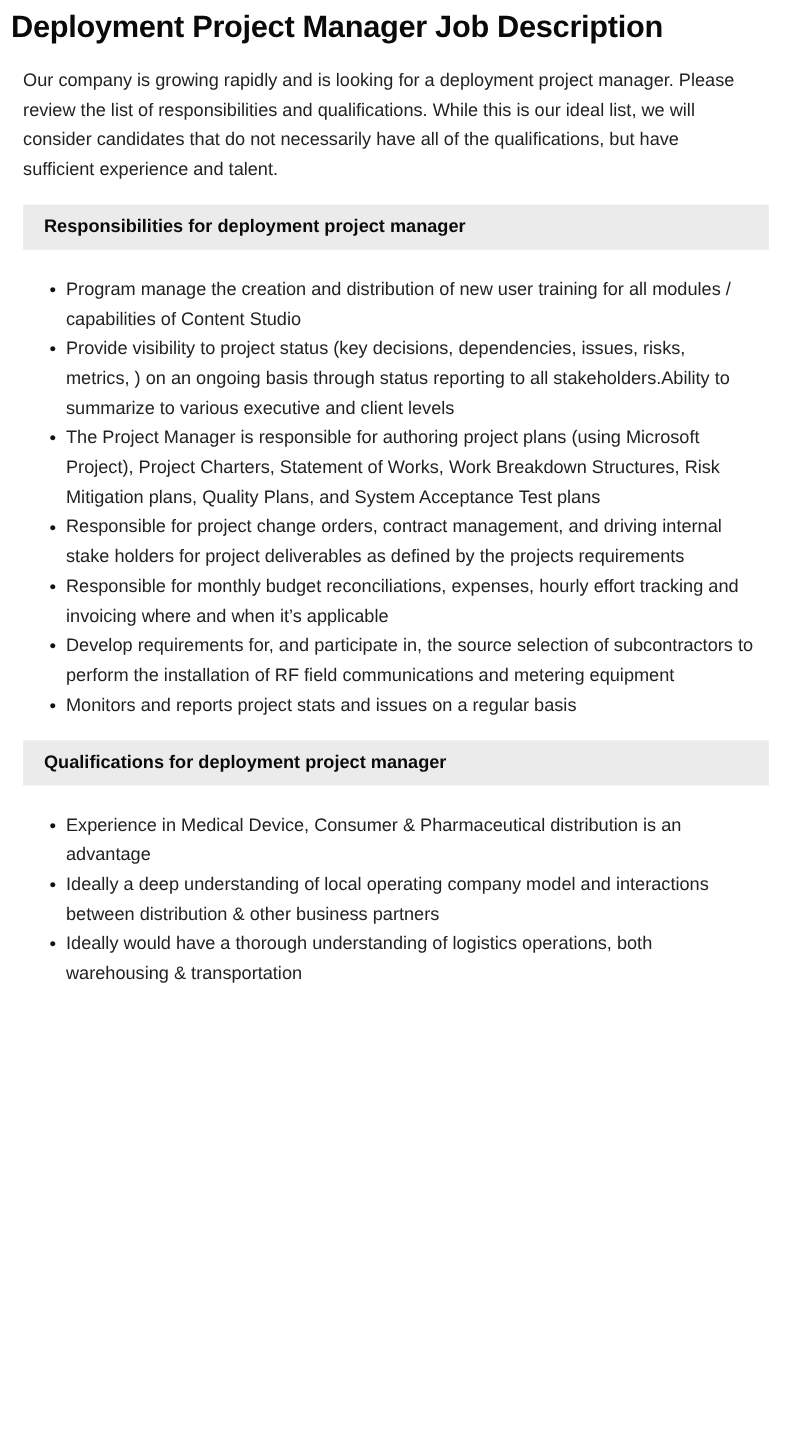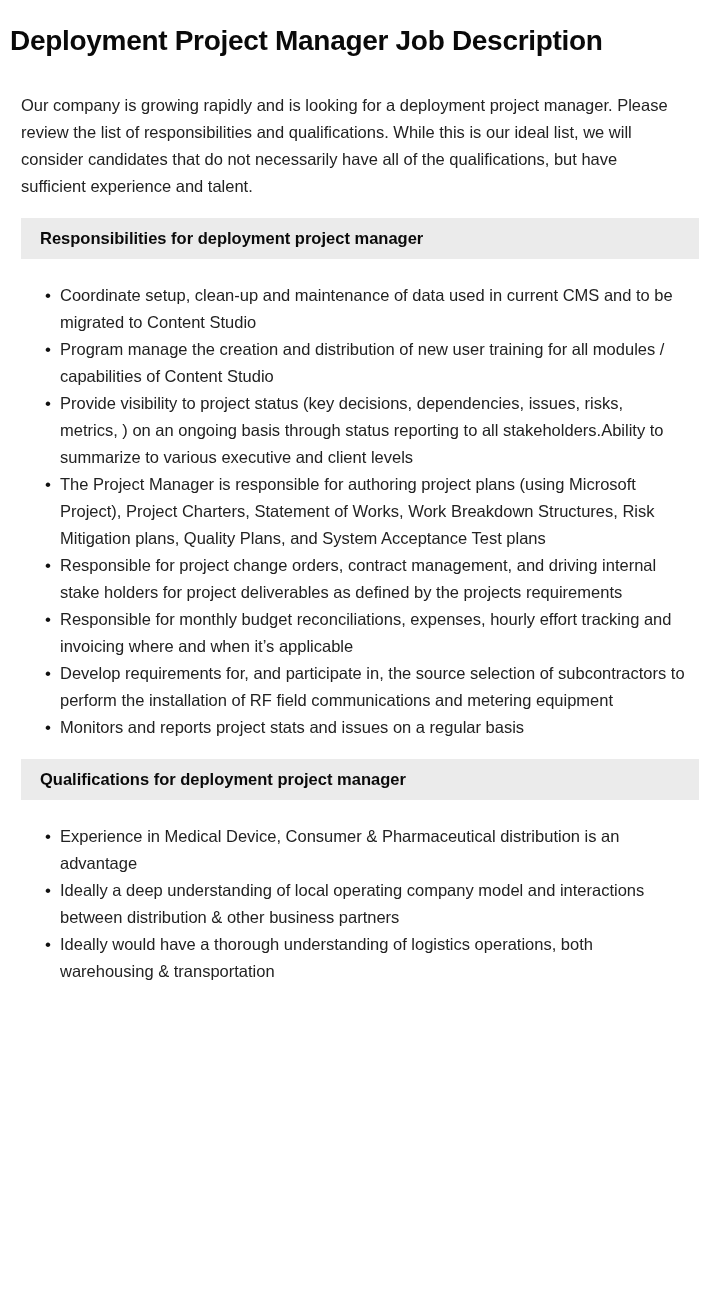--- a/index.html
+++ b/index.html
@@ -16,31 +16,31 @@
   body {
     width: 720px;
     min-height: 1300px;
     font-family: "Liberation Sans", "DejaVu Sans", sans-serif;
     color: var(--text-color);
   }
   .page {
     padding: 6px 21px 36px 21px;
   }
   h1.page-title {
-    margin: 16px 0 0 -11px;
+    margin: 0 0 0 -11px;
     padding: 0;
     font-size: 28px;
     line-height: 38px;
     font-weight: 700;
     letter-spacing: -0.3px;
     color: var(--title-color);
     white-space: nowrap;
   }
   p.intro {
-    margin: 32px 0 0 0;
+    margin: 16px 0 0 0;
     font-size: 16.5px;
     line-height: 27px;
     max-width: 664px;
     color: var(--text-color);
   }
   section { margin: 0; }
   .section-header {
     margin-top: 18px;
     background: var(--section-header-bg);
     padding: 10px 19px;
@@ -76,21 +76,20 @@
 
 <div class="page">
 
   <h1 class="page-title">Deployment Project Manager Job Description</h1>
 
   <p class="intro">Our company is growing rapidly and is looking for a deployment project manager. Please review the list of responsibilities and qualifications. While this is our ideal list, we will consider candidates that do not necessarily have all of the qualifications, but have sufficient experience and talent.</p>
 
   <section>
     <div class="section-header">Responsibilities for deployment project manager</div>
     <ul class="bullet-list">
-        <li>Coordinate setup, clean-up and maintenance of data used in current CMS and to be migrated to Content Studio</li>
         <li>Program manage the creation and distribution of new user training for all modules / capabilities of Content Studio</li>
         <li>Provide visibility to project status (key decisions, dependencies, issues, risks, metrics, ) on an ongoing basis through status reporting to all stakeholders.Ability to summarize to various executive and client levels</li>
         <li>The Project Manager is responsible for authoring project plans (using Microsoft Project), Project Charters, Statement of Works, Work Breakdown Structures, Risk Mitigation plans, Quality Plans, and System Acceptance Test plans</li>
         <li>Responsible for project change orders, contract management, and driving internal stake holders for project deliverables as defined by the projects requirements</li>
         <li>Responsible for monthly budget reconciliations, expenses, hourly effort tracking and invoicing where and when it’s applicable</li>
         <li>Develop requirements for, and participate in, the source selection of subcontractors to perform the installation of RF field communications and metering equipment</li>
         <li>Monitors and reports project stats and issues on a regular basis</li>
       </ul>
   </section>
 

